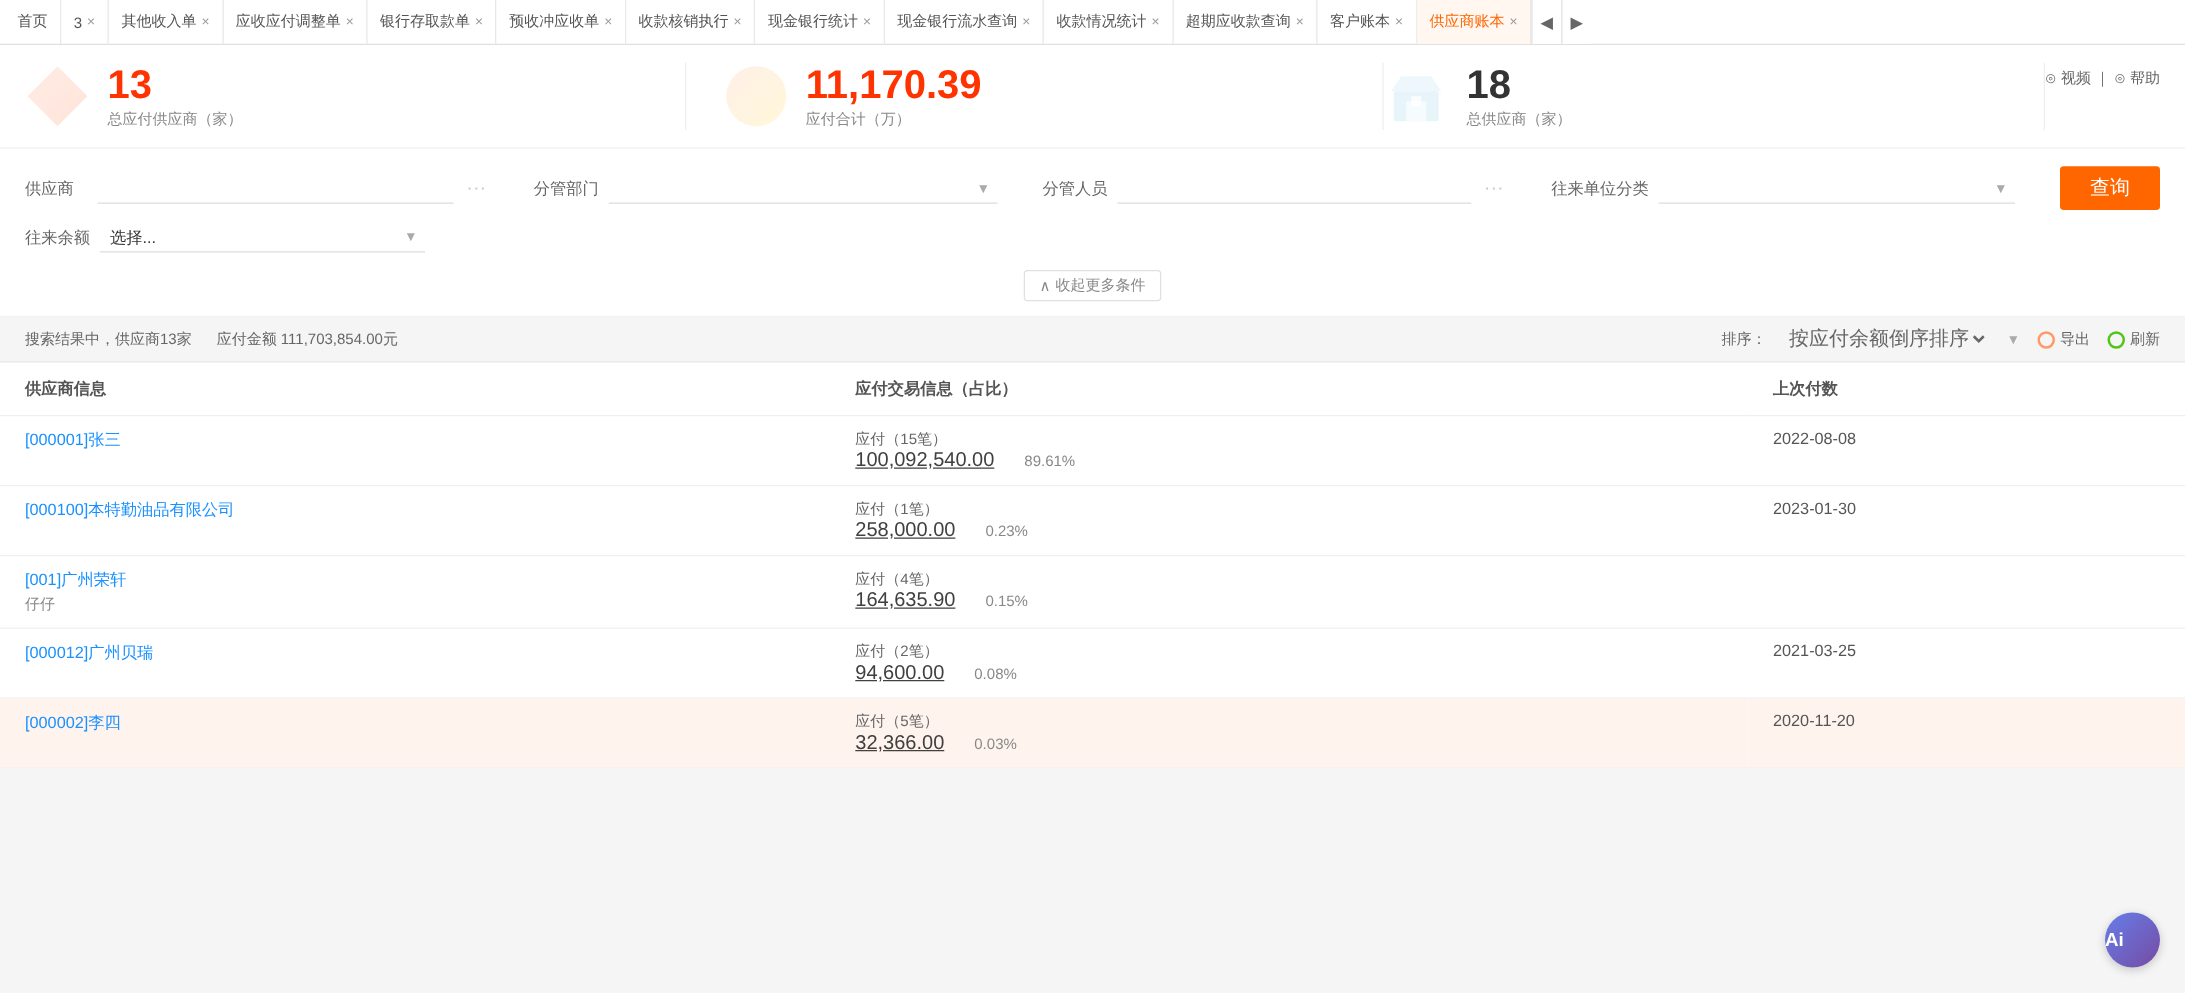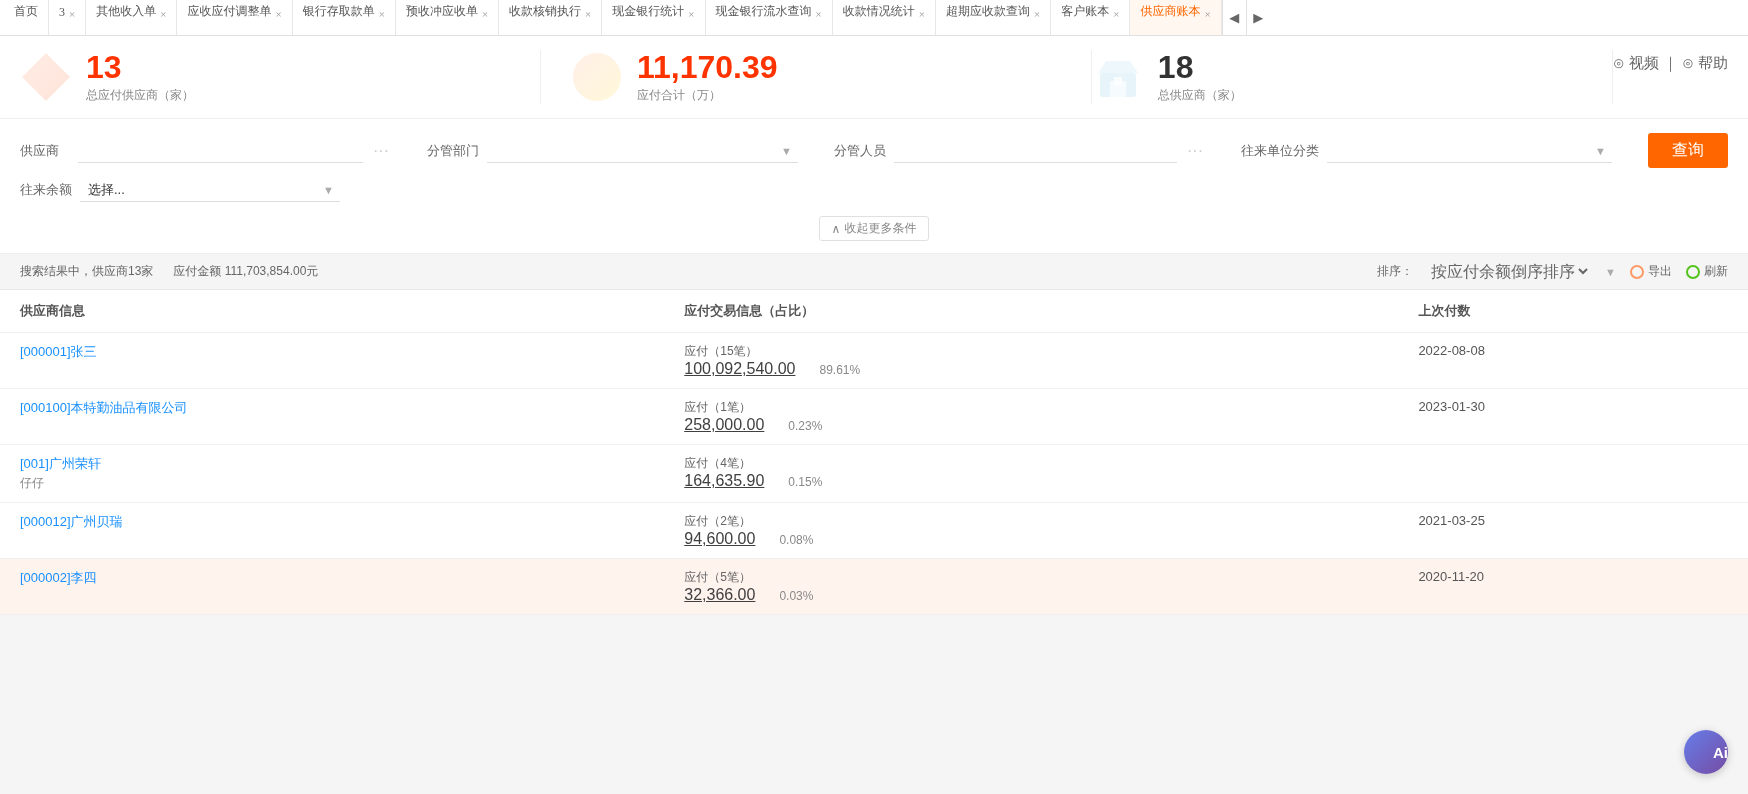--- a/index.html
+++ b/index.html
@@ -10,30 +10,29 @@
       display: flex;
       align-items: center;
       background: #fff;
       border-bottom: 1px solid #e0e0e0;
       height: 36px;
       padding: 0 4px;
       overflow: hidden;
     }
     .nav-tab {
       display: flex;
-      align-items: flex-end;
+      align-items: center;
       padding: 16px 10px;
       height: 36px;
       white-space: nowrap;
       cursor: pointer;
       font-size: 12px;
       color: #555;
       border-right: 1px solid #e8e8e8;
       gap: 4px;
-      font-family: Liberation Serif, serif;
     }
     .nav-tab.active { color: #ff6600; background: #fff7f0; }
     .nav-tab .close-x { color: #999; font-size: 11px; cursor: pointer; }
     .nav-arrow { width: 24px; height: 36px; display:flex; align-items:center; justify-content:center; cursor:pointer; color:#666; background:#fff; border-left:1px solid #e0e0e0; flex-shrink:0; }
 
     
     .summary-bar {
       display: flex;
       background: #fff;
       border-bottom: 1px solid #eee;
@@ -48,21 +47,21 @@
       flex: 1;
       border-right: 1px solid #eee;
     }
     .summary-item:last-child { border-right: none; padding-right: 0; padding-left: 30px; }
     .summary-item:nth-child(2) { padding-left: 30px; }
     .summary-icon { width: 52px; height: 52px; display:flex; align-items:center; justify-content:center; opacity: 0.5; }
     .icon-diamond { width:48px; height:48px; background: linear-gradient(135deg, #ff9966, #ff6633); clip-path: polygon(50% 0%, 100% 50%, 50% 100%, 0% 50%); opacity: 0.35; }
     .icon-circle { width:48px; height:48px; background: linear-gradient(135deg, #ff9966, #ffcc00); border-radius:50%; opacity: 0.3; }
     .summary-value { font-size: 32px; font-weight: bold; color: #ff3300; line-height: 1.1; }
     .summary-label { font-size: 12px; color: #888; margin-top: 2px; }
-    .summary-actions { display:flex; gap:16px; font-size:15px; color:#666; margin-left: auto; align-self: flex-start; padding-top: 4px; }
+    .summary-actions { display:flex; gap:16px; font-size:12px; color:#666; margin-left: auto; align-self: flex-start; padding-top: 4px; }
     .summary-actions a { color: #666; text-decoration:none; }
 
     
     .filter-area {
       background: #fff;
       padding: 14px 20px 10px;
       border-bottom: 1px solid #eee;
     }
     .filter-row { display:flex; align-items:center; gap:36px; margin-bottom: 10px; }
     .filter-item { display:flex; align-items:center; gap:8px; flex:1; }
@@ -373,15 +372,15 @@
               <span class="amount-value">32,366.00</span>
               <span class="percent">0.03%</span>
             </div>
           </td>
           <td class="last-pay-date">2020-11-20</td>
         </tr>
       </tbody>
   </table>
 </div>
 
-<div style="position:fixed;bottom:20px;right:20px;width:44px;height:44px;background:linear-gradient(135deg,#667eea,#764ba2);border-radius:50%;display:flex;align-items:center;justify-content:flex-end;color:#fff;font-size:15px;font-weight:bold;cursor:pointer;box-shadow:0 2px 8px rgba(0,0,0,0.2);">
+<div style="position:fixed;bottom:20px;right:20px;width:44px;height:44px;background:linear-gradient(135deg,#667eea,#764ba2);border-radius:50%;display:flex;align-items:center;justify-content:flex-start;color:#fff;font-size:15px;font-weight:bold;cursor:pointer;box-shadow:0 2px 8px rgba(0,0,0,0.2);">
   <span>Ai</span>
 </div>
 
 </body></html>

